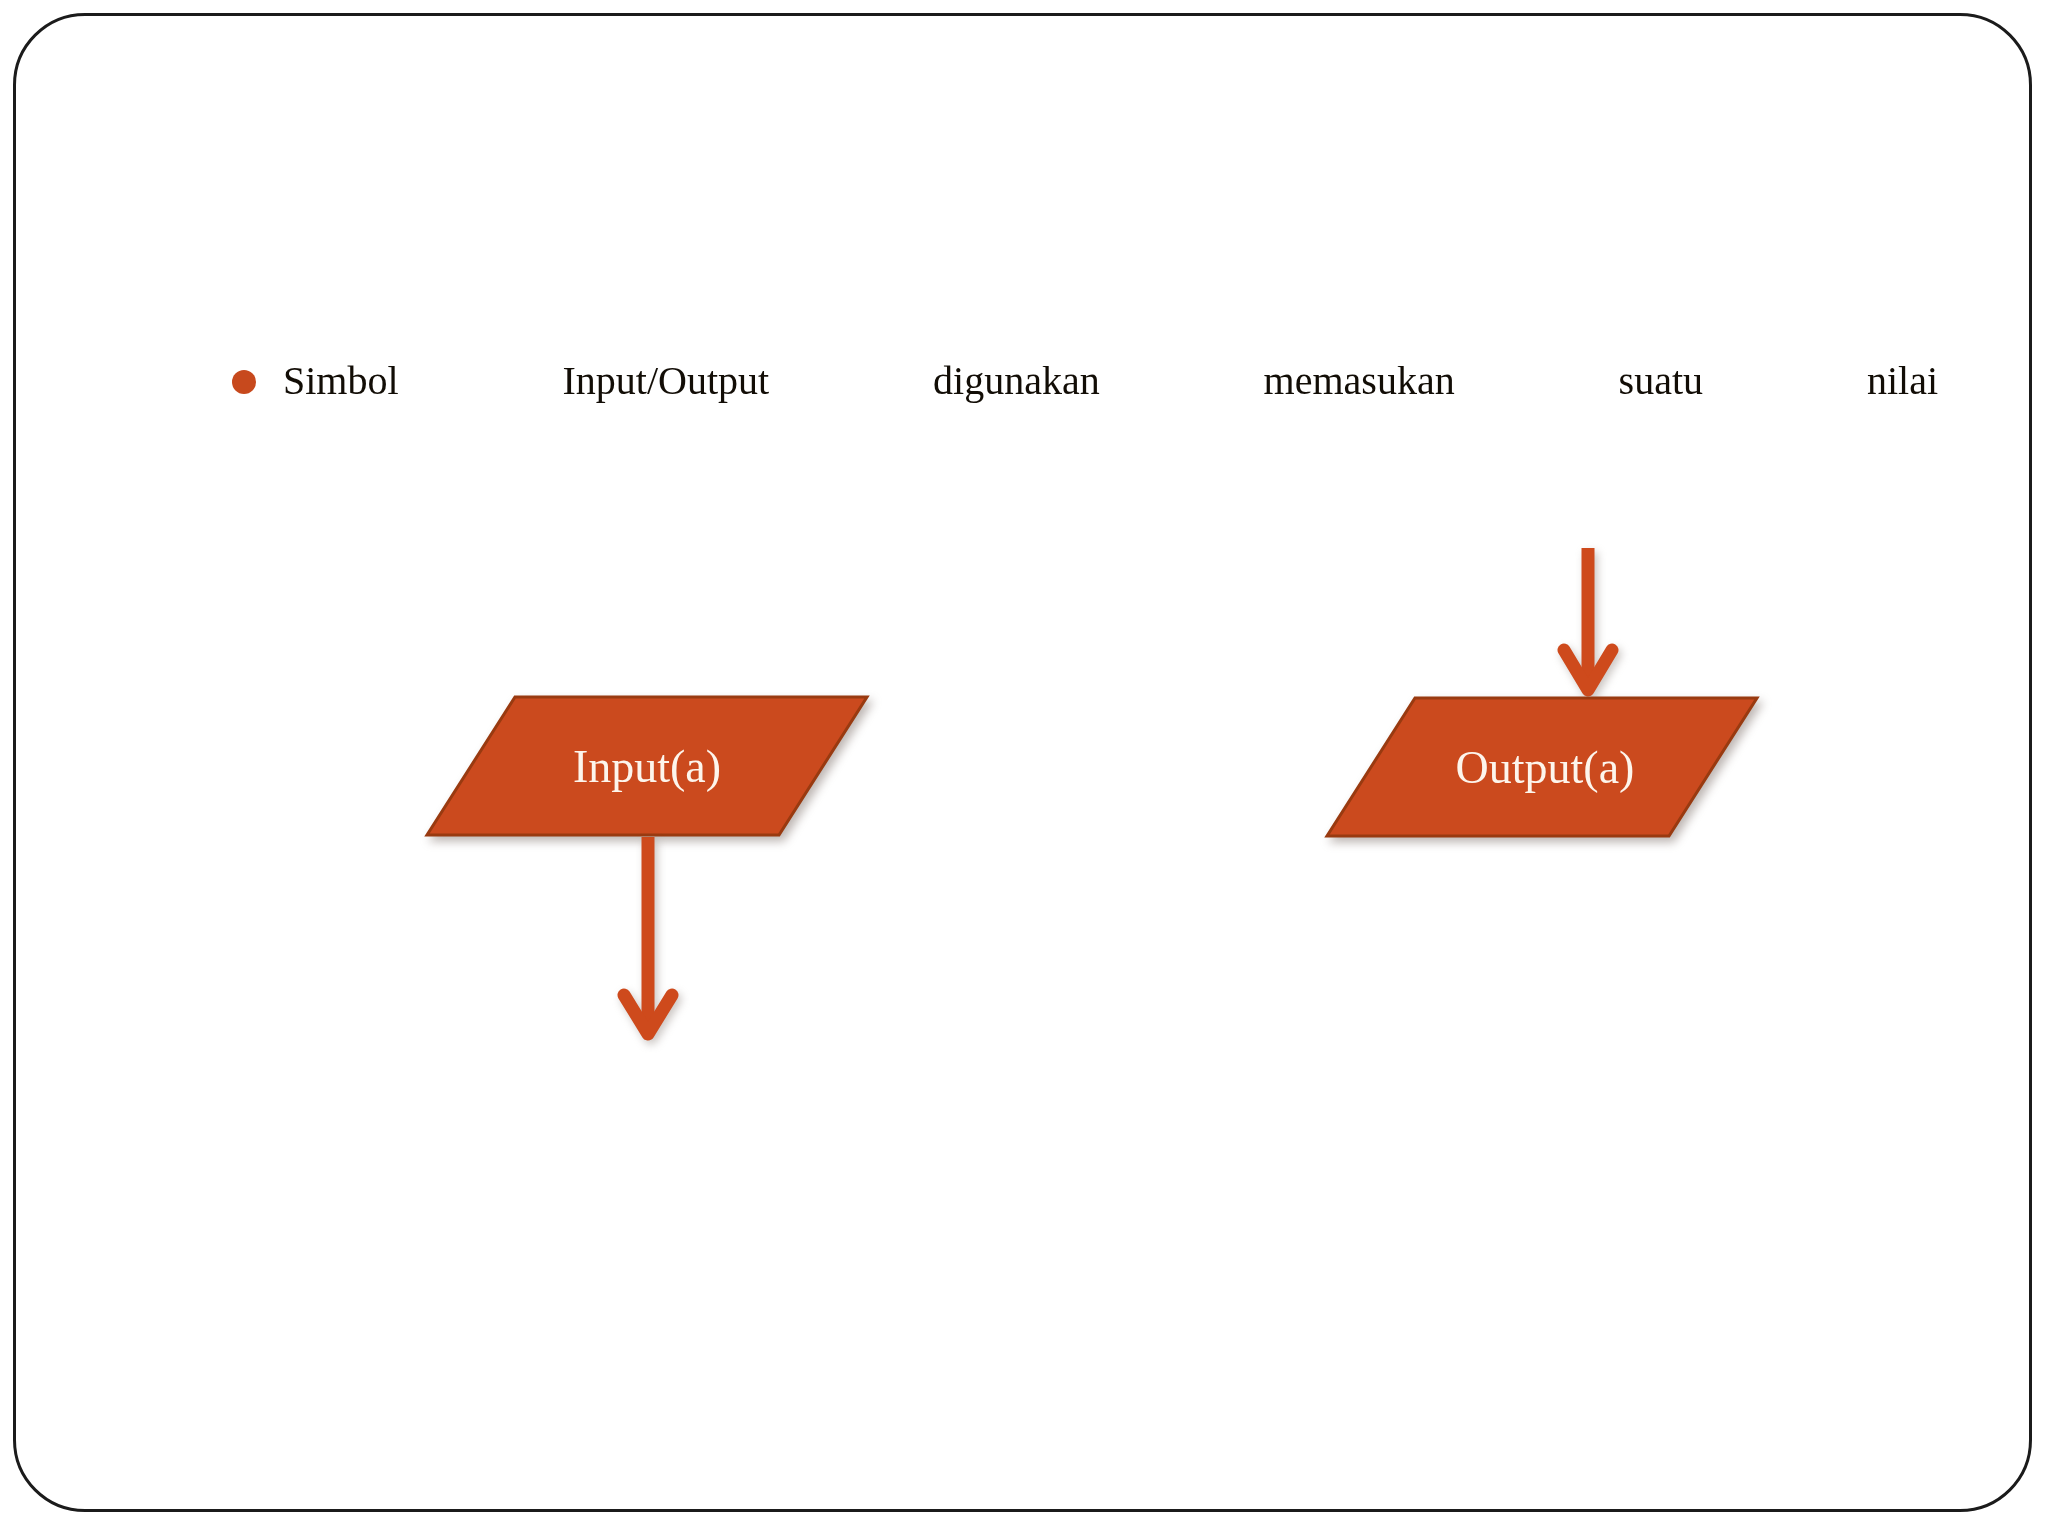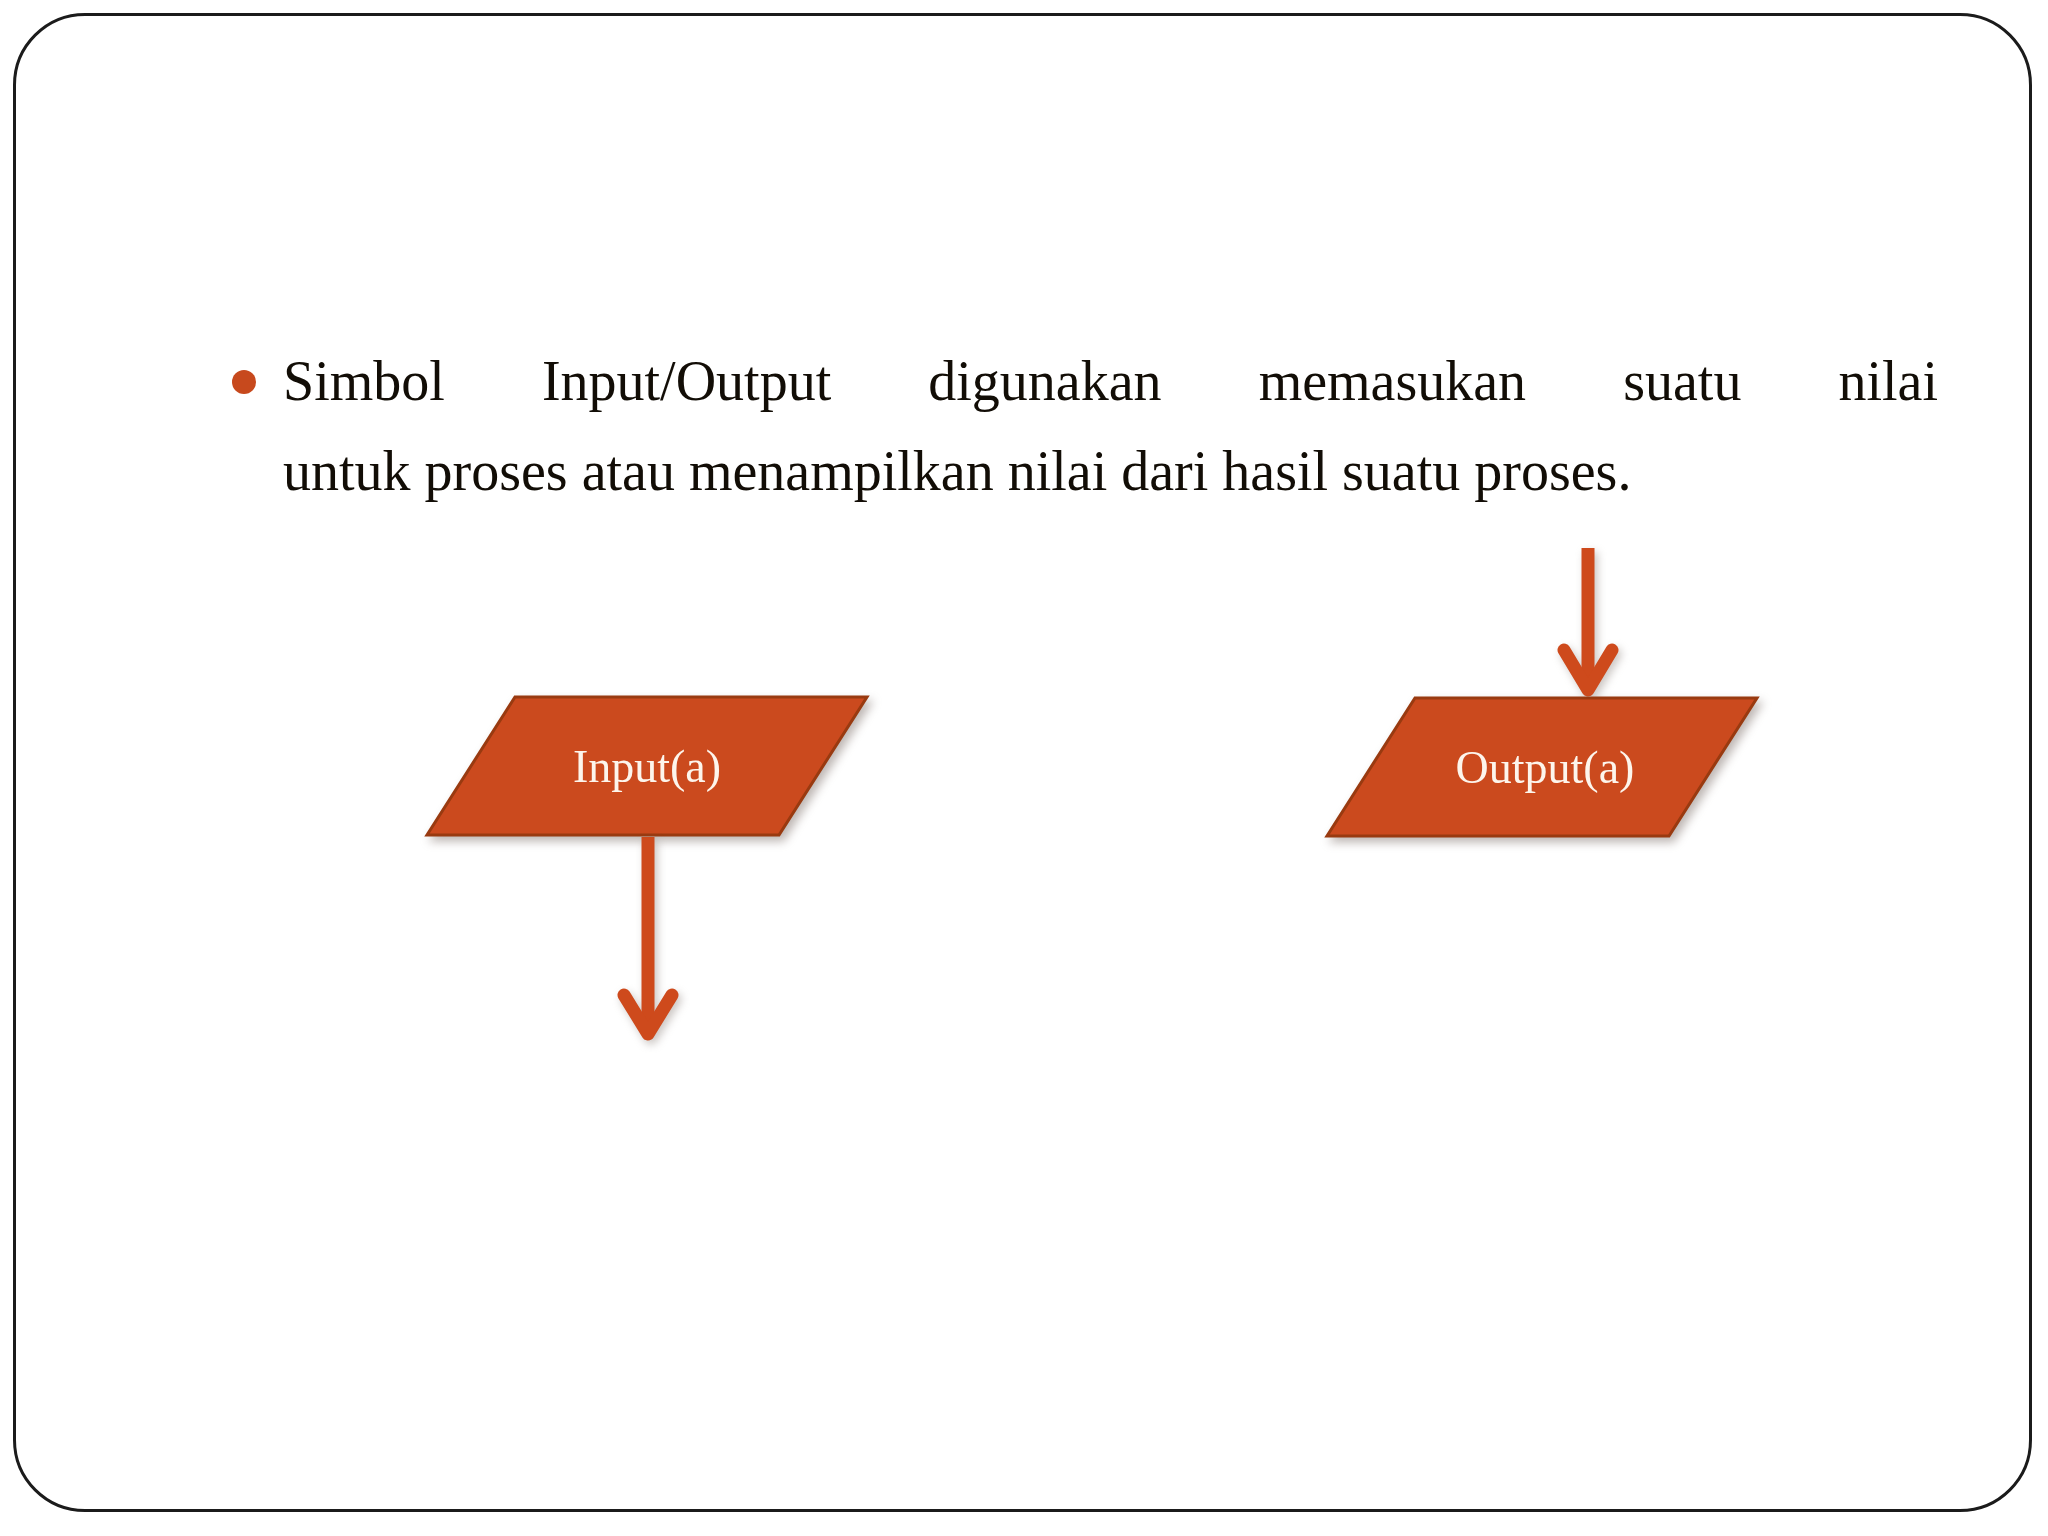--- a/index.html
+++ b/index.html
@@ -55,21 +55,21 @@
     height: 24px;
     border-radius: 50%;
     background: #c7491d;
   }
   .bullet-text {
     position: absolute;
     left: 53px;
     top: 0;
     width: 1655px;
     font-family: "Liberation Serif", serif;
-    font-size: 56px;
+    font-size: 40px;
     line-height: 90px;
     color: #120d06;
   }
   .justified-line {
     text-align: justify;
     text-align-last: justify;
   }
   .plain-line {
     text-align: left;
   }
@@ -106,21 +106,20 @@
 
 <div class="slide">
 
   <div class="slide-border"></div>
 
 
   <div class="bullet-row">
     <div class="bullet-dot"></div>
     <div class="bullet-text">
       <div class="justified-line">Simbol Input/Output digunakan memasukan suatu nilai</div>
-      <div class="plain-line">untuk proses atau menampilkan nilai dari hasil suatu proses.</div>
     </div>
   </div>
 
   <svg class="diagram" viewBox="0 0 2048 1536" xmlns="http://www.w3.org/2000/svg">
 
     <polygon class="io-shape" points="515,697 867,697 779,835 427,835" fill="#cb4a1e"></polygon>
     <text class="shape-label" x="647" y="782" text-anchor="middle">Input(a)</text>
 
     <g class="flow-arrow" stroke="#ce4a1c">
       <line x1="648" y1="837" x2="648" y2="1028"></line>

